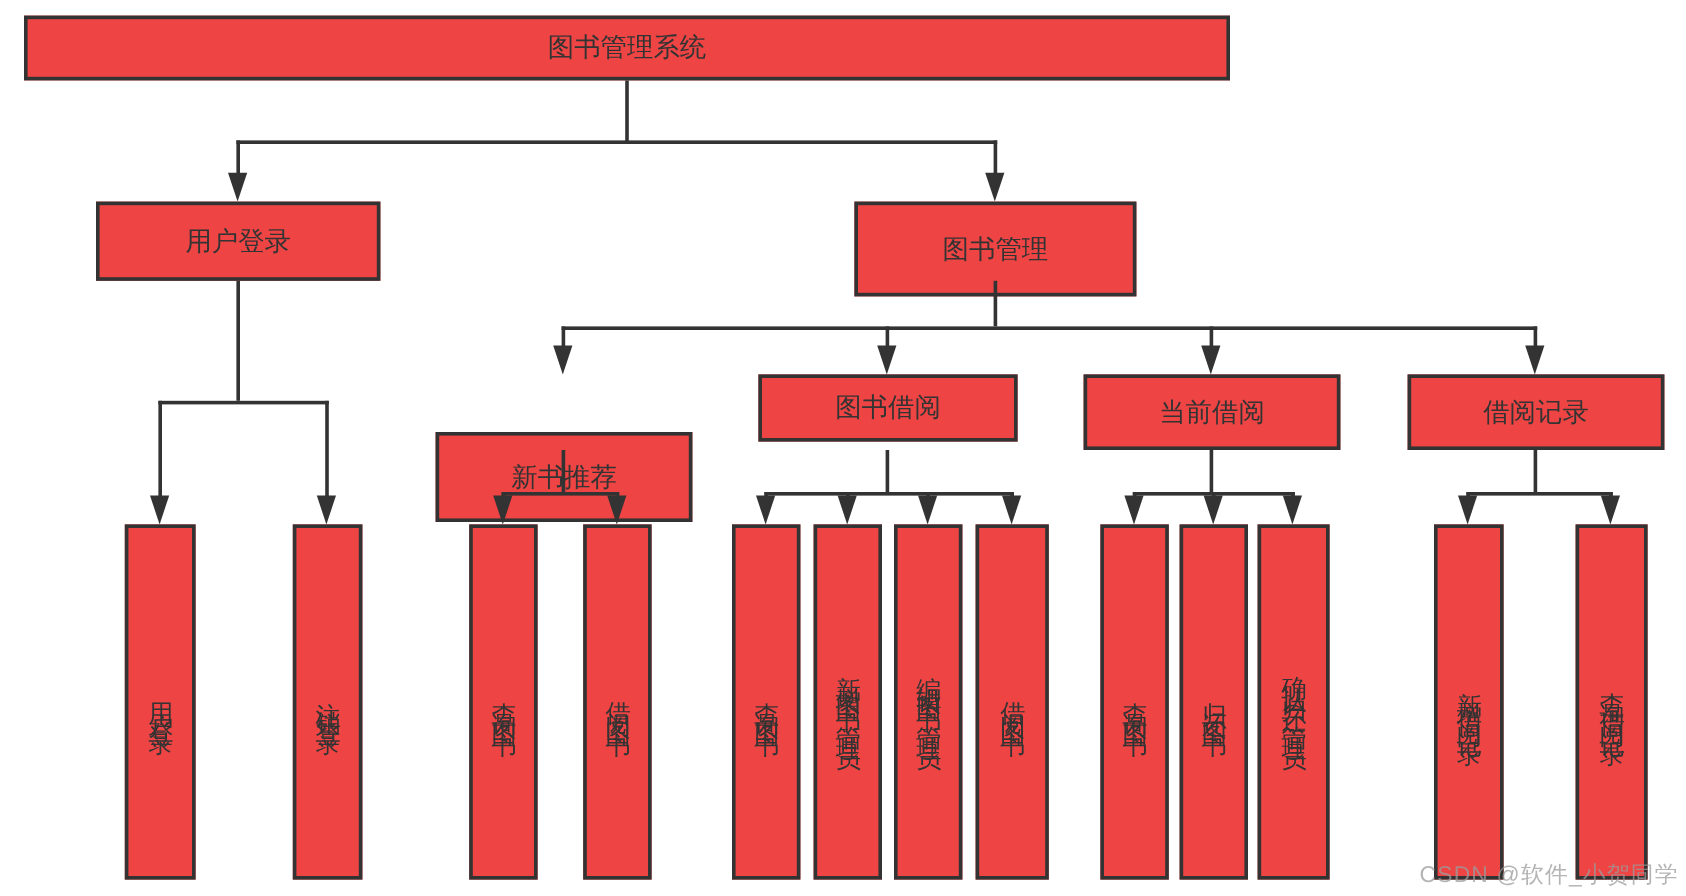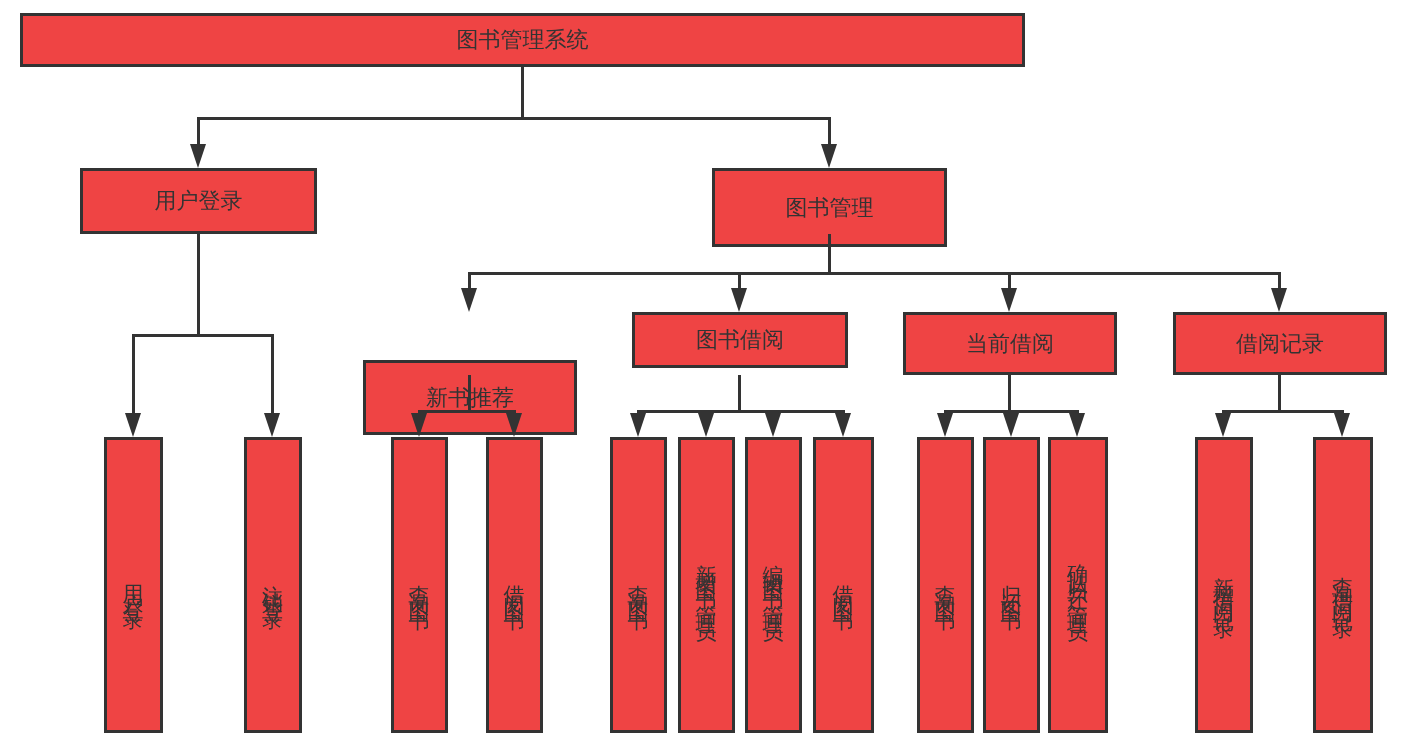--- a/index.html
+++ b/index.html
@@ -157,14 +157,15 @@
     <span>确认归还（管理员）</span>
   </div>
 
   <div class="box leaf" style="left:1195px;top:437px;width:58px;height:296px;">
     <span>新增借阅记录</span>
   </div>
   <div class="box leaf" style="left:1313px;top:437px;width:60px;height:296px;">
     <span>查询借阅记录</span>
   </div>
 
+  <div class="watermark">CSDN @软件_小贺同学</div>
 
 </div>
 
 </body></html>

